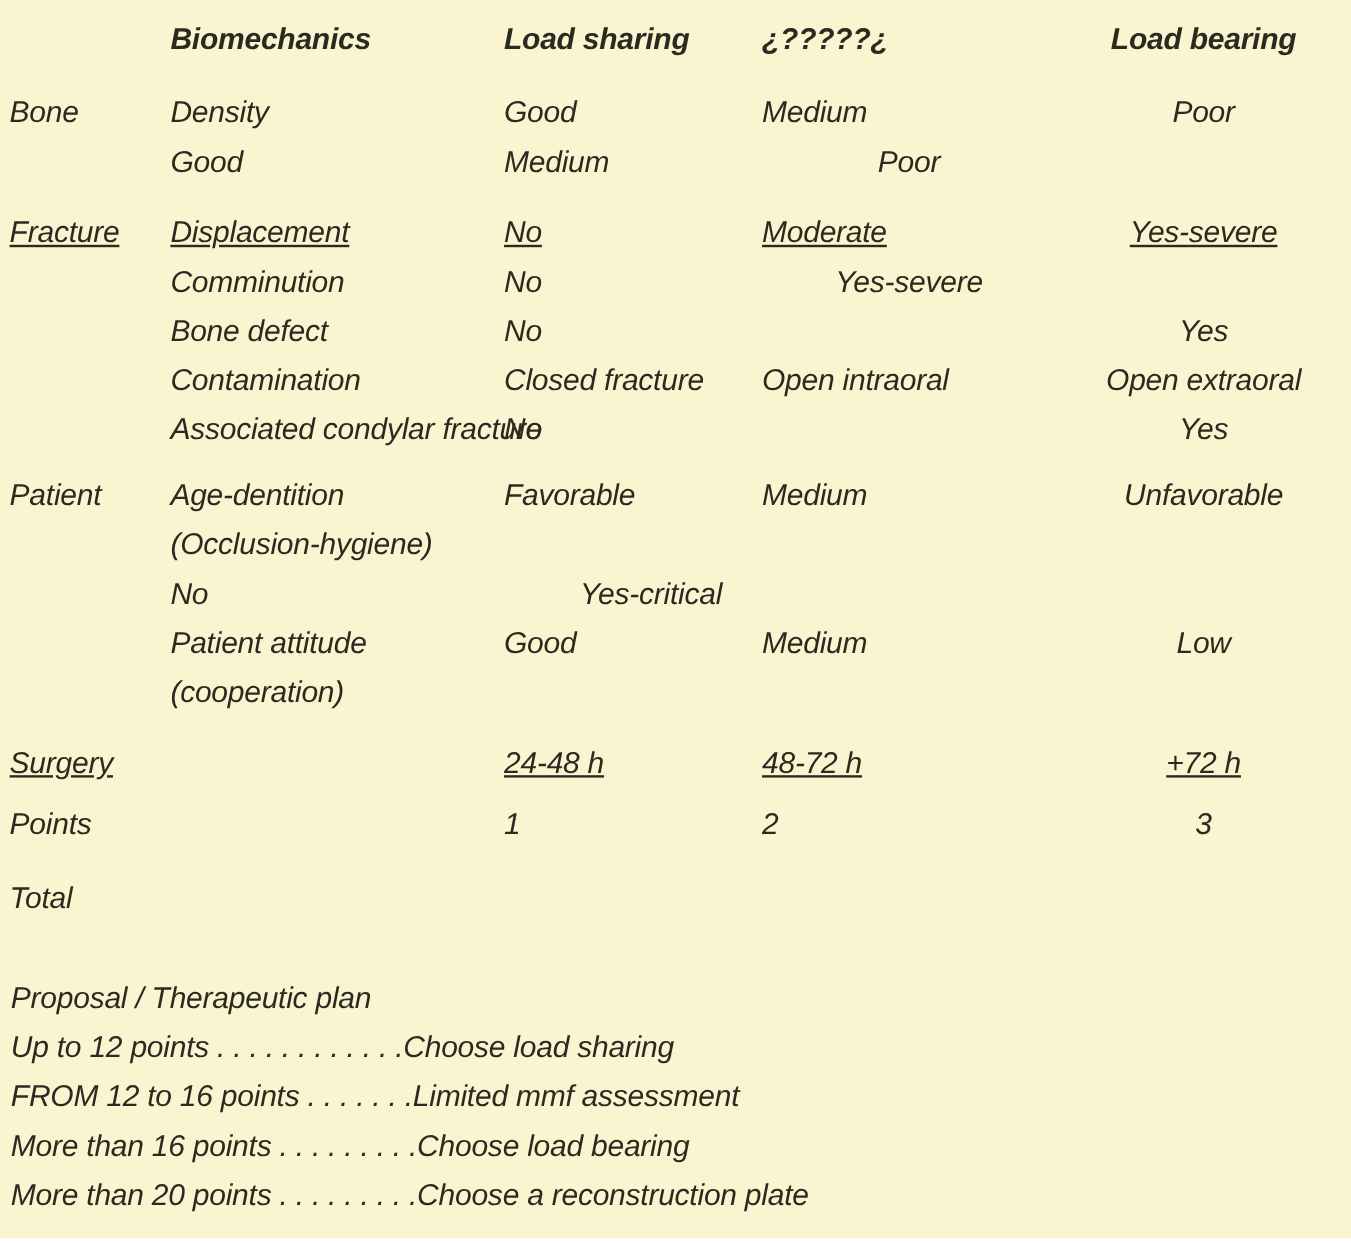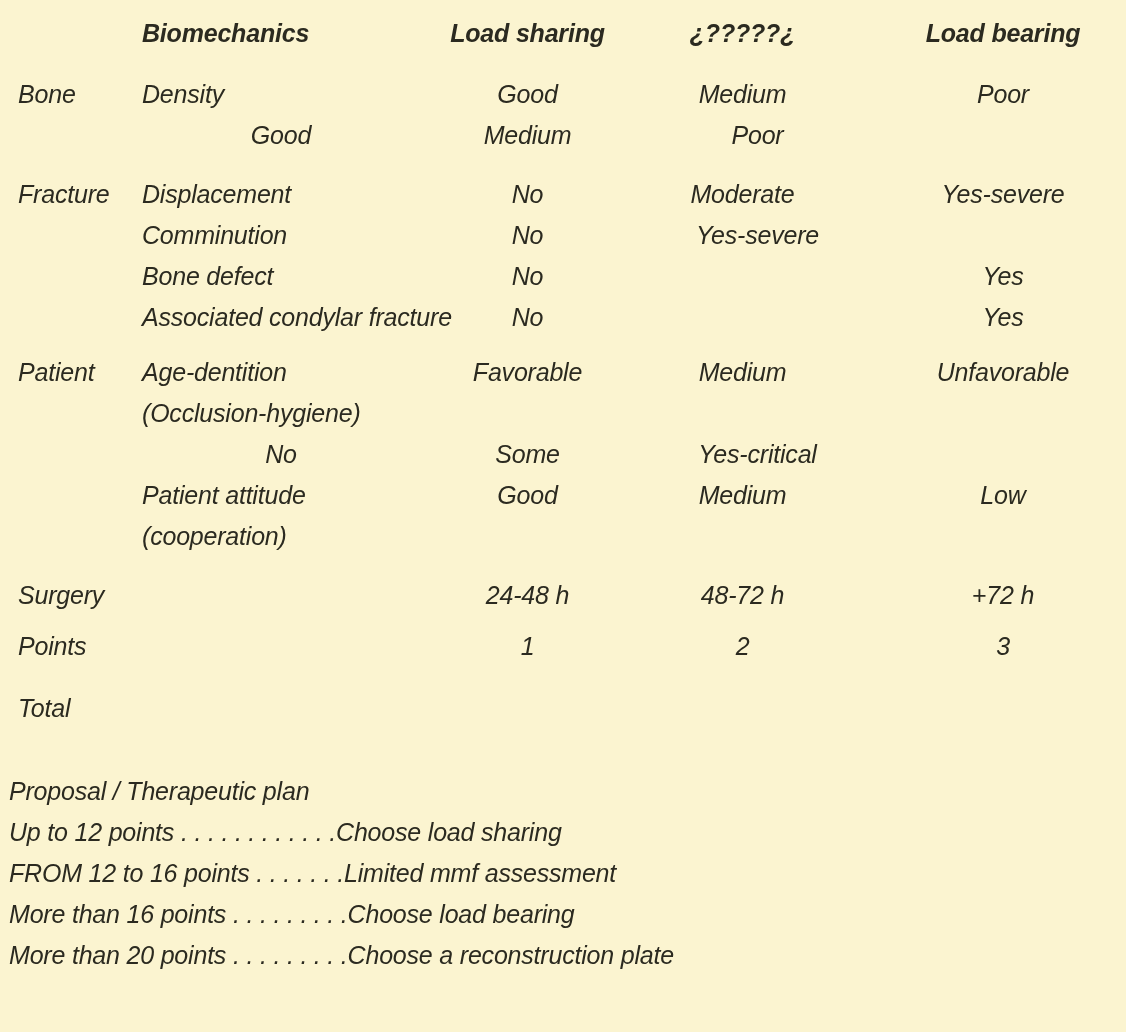--- a/index.html
+++ b/index.html
@@ -17,25 +17,25 @@
     padding-top: 12px;
     overflow: hidden;
   }
   .grid-row {
     display: grid;
     grid-template-columns: 142px 278px 215px 215px 276px;
     line-height: 41px;
     align-items: start;
   }
   .header-row { font-weight: bold; line-height: 42px; margin-bottom: 20px; }
-  .c0 { padding-left: 18px; white-space: nowrap; }
+  .c0 { padding-left: 8px; white-space: nowrap; }
   .c1 { white-space: nowrap; }
-  .c2, .c3 { text-align: center; white-space: nowrap; }
+  .c2, .c3 { white-space: nowrap; }
   .c4 { text-align: center; white-space: nowrap; position: relative; left: 15px; }
-  .gap-lg { margin-top: 18px; }
+  .gap-lg { margin-top: 18px; text-decoration: underline; }
   .gap-md { margin-top: 14px; }
   .gap-sm { margin-top: 10px; }
   .gap-xl { margin-top: 21px; }
   .footer { margin-top: 42px; padding-left: 9px; }
   .f-line { line-height: 41px; white-space: nowrap; }
 </style>
 </head>
 <body>
 
 <div class="page">
@@ -79,20 +79,27 @@
   </div>
 
   <div class="grid-row">
     <div class="c0"></div>
     <div class="c1">Bone defect</div>
     <div class="c2">No</div>
     <div class="c3"></div>
     <div class="c4">Yes</div>
   </div>
 
+  <div class="grid-row">
+    <div class="c0"></div>
+    <div class="c1">Contamination</div>
+    <div class="c2">Closed fracture</div>
+    <div class="c3">Open intraoral</div>
+    <div class="c4">Open extraoral</div>
+  </div>
 
   <div class="grid-row">
     <div class="c0"></div>
     <div class="c1">Associated condylar fracture</div>
     <div class="c2">No</div>
     <div class="c3"></div>
     <div class="c4">Yes</div>
   </div>
 
   <div class="grid-row gap-md">
@@ -107,21 +114,20 @@
     <div class="c0"></div>
     <div class="c1">(Occlusion-hygiene)</div>
     <div class="c2"></div>
     <div class="c3"></div>
     <div class="c4"></div>
   </div>
 
   <div class="grid-row">
     <div class="c0"></div>
     <div class="c2">No</div>
-    <div class="c3">Some</div>
     <div class="c4">Yes-critical</div>
   </div>
 
   <div class="grid-row">
     <div class="c0"></div>
     <div class="c1">Patient attitude</div>
     <div class="c2">Good</div>
     <div class="c3">Medium</div>
     <div class="c4">Low</div>
   </div>

